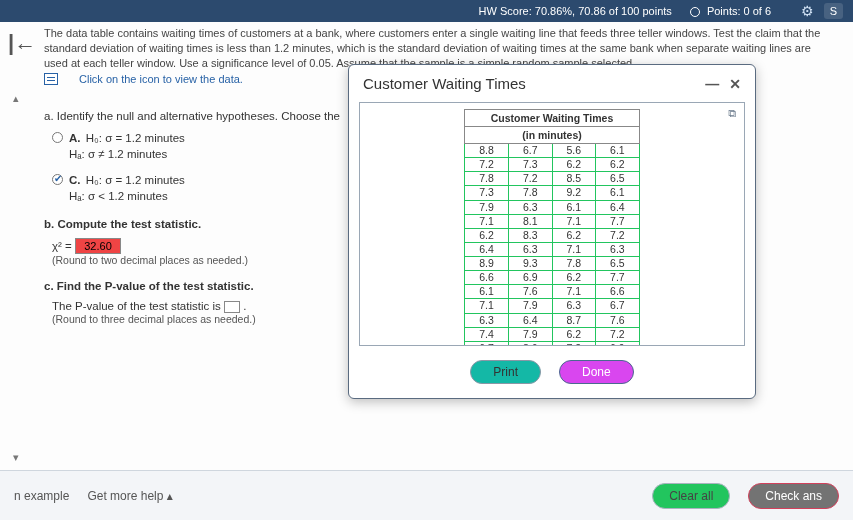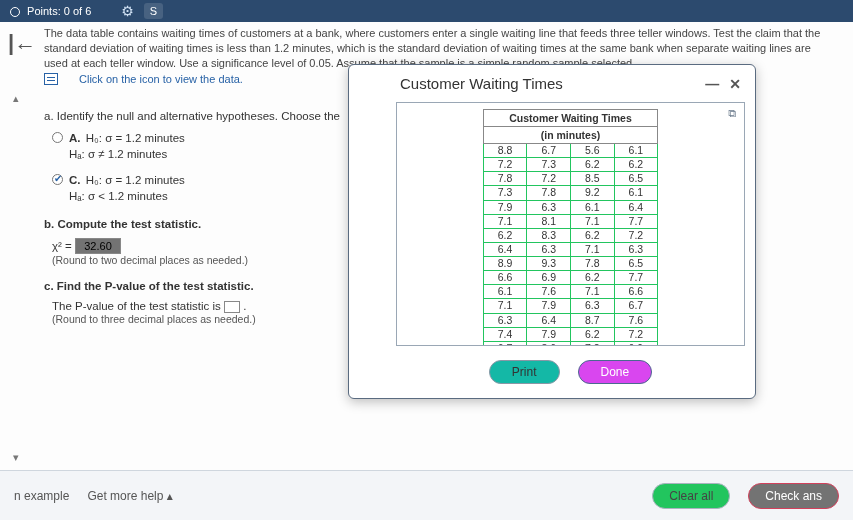--- a/index.html
+++ b/index.html
@@ -113,21 +113,21 @@
     color: #2862a6;
   }
   .choice .letter { font-weight: bold; margin-right: 2px; }
   .choice .lines { line-height: 1.4; }
 
   .part { margin-top: 14px; }
   .stat-row { margin: 4px 0 0 8px; }
   .stat-row input {
     width: 46px;
     border: 1px solid #888;
-    background: #737373;
+    background: #ef4444;
     font-size: 11px;
     padding: 1px 2px;
     text-align: center;
   }
   .empty-box {
     display: inline-block;
     width: 16px; height: 12px;
     border: 1px solid #888;
     vertical-align: middle;
     background: #fff;
@@ -139,21 +139,20 @@
     position: absolute;
     top: 64px; left: 348px;
     width: 408px;
     background: #fff;
     border: 1px solid #5a6b80;
     border-radius: 6px;
     box-shadow: 0 3px 12px rgba(0,0,0,0.25);
     display: flex;
     flex-direction: column;
     z-index: 20;
-    padding-left: 37px;
   }
   .modal .titlebar {
     display: flex;
     align-items: center;
     padding: 10px 14px 6px 14px;
   }
   .modal .titlebar h3 {
     font-size: 15px;
     font-weight: normal;
     color: #333;
@@ -248,20 +247,21 @@
   .bottombar .pill.check {
     background: #737373;
     border-color: #d2405b;
     color: #fff;
   }
 </style>
 </head>
 <body>
 
 <div class="topbar">
+  <span class="score">HW Score: 70.86%, 70.86 of 100 points</span>
   <span class="points">
     <span class="circle"></span>
     <span>Points: 0 of 6</span>
   </span>
   <span class="gear">⚙</span>
   <span class="sbtn">S</span>
 </div>
 
 <div class="page">
   <div class="back-arrow">|←</div>

